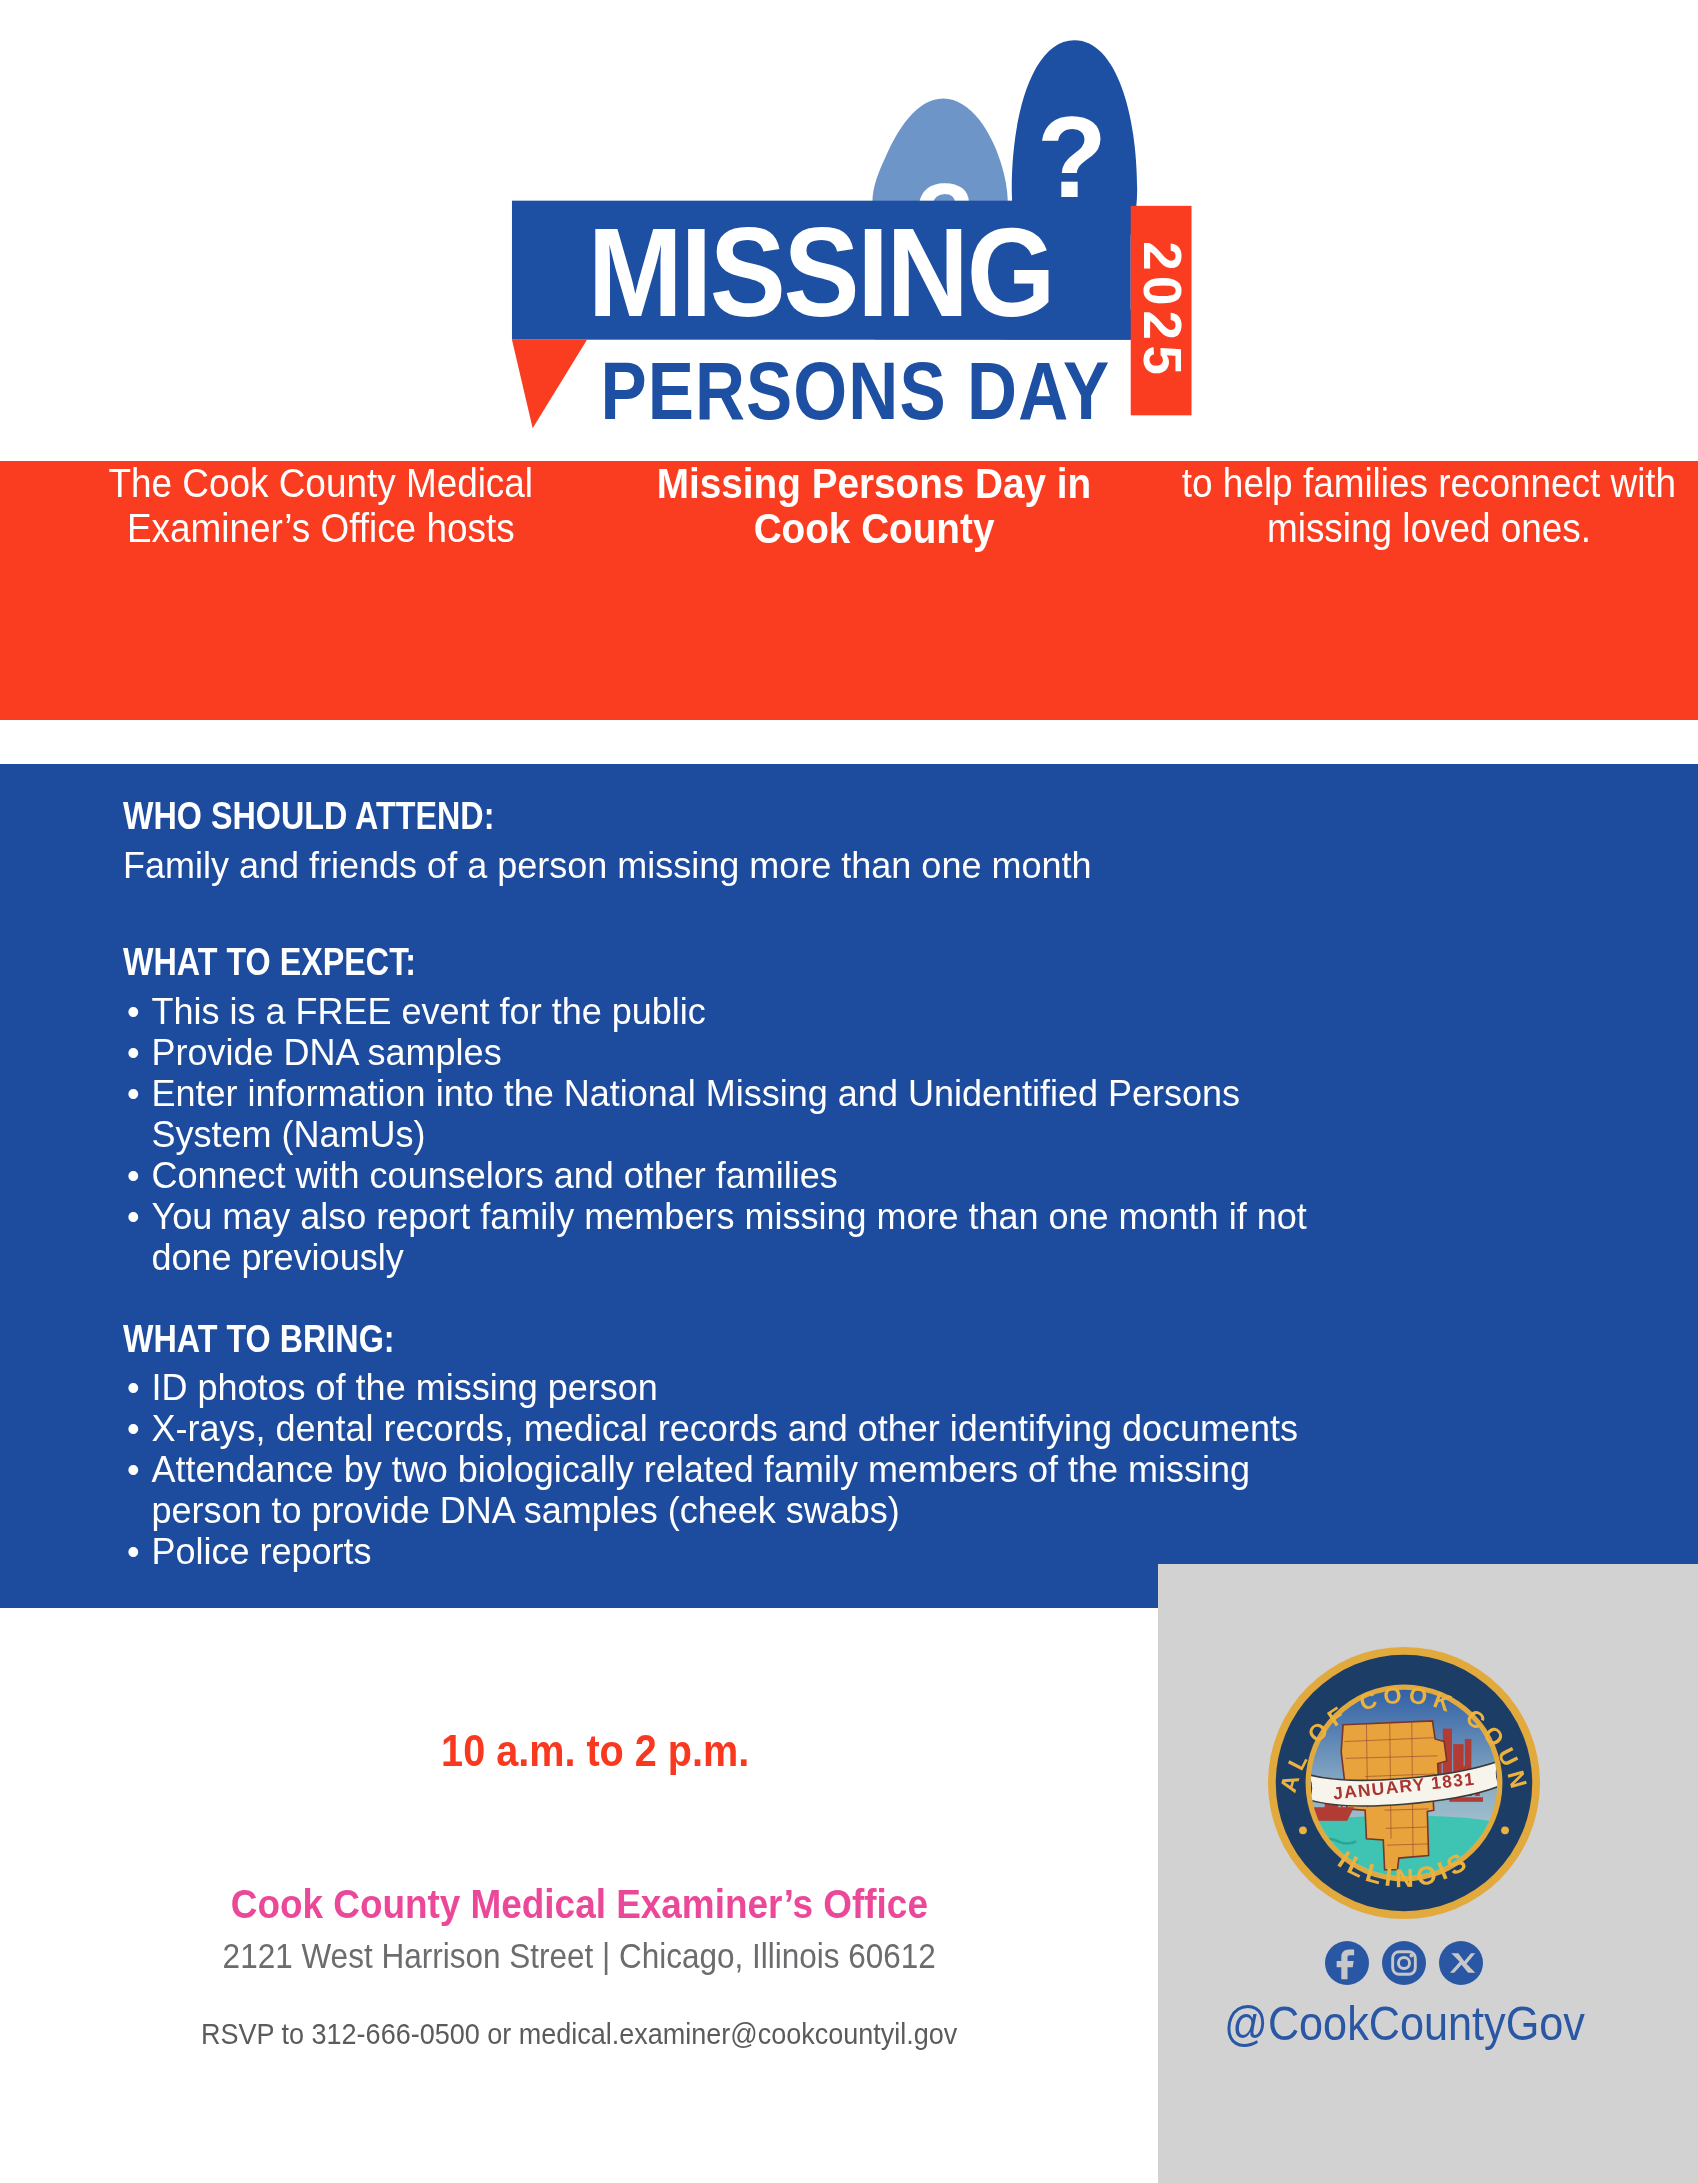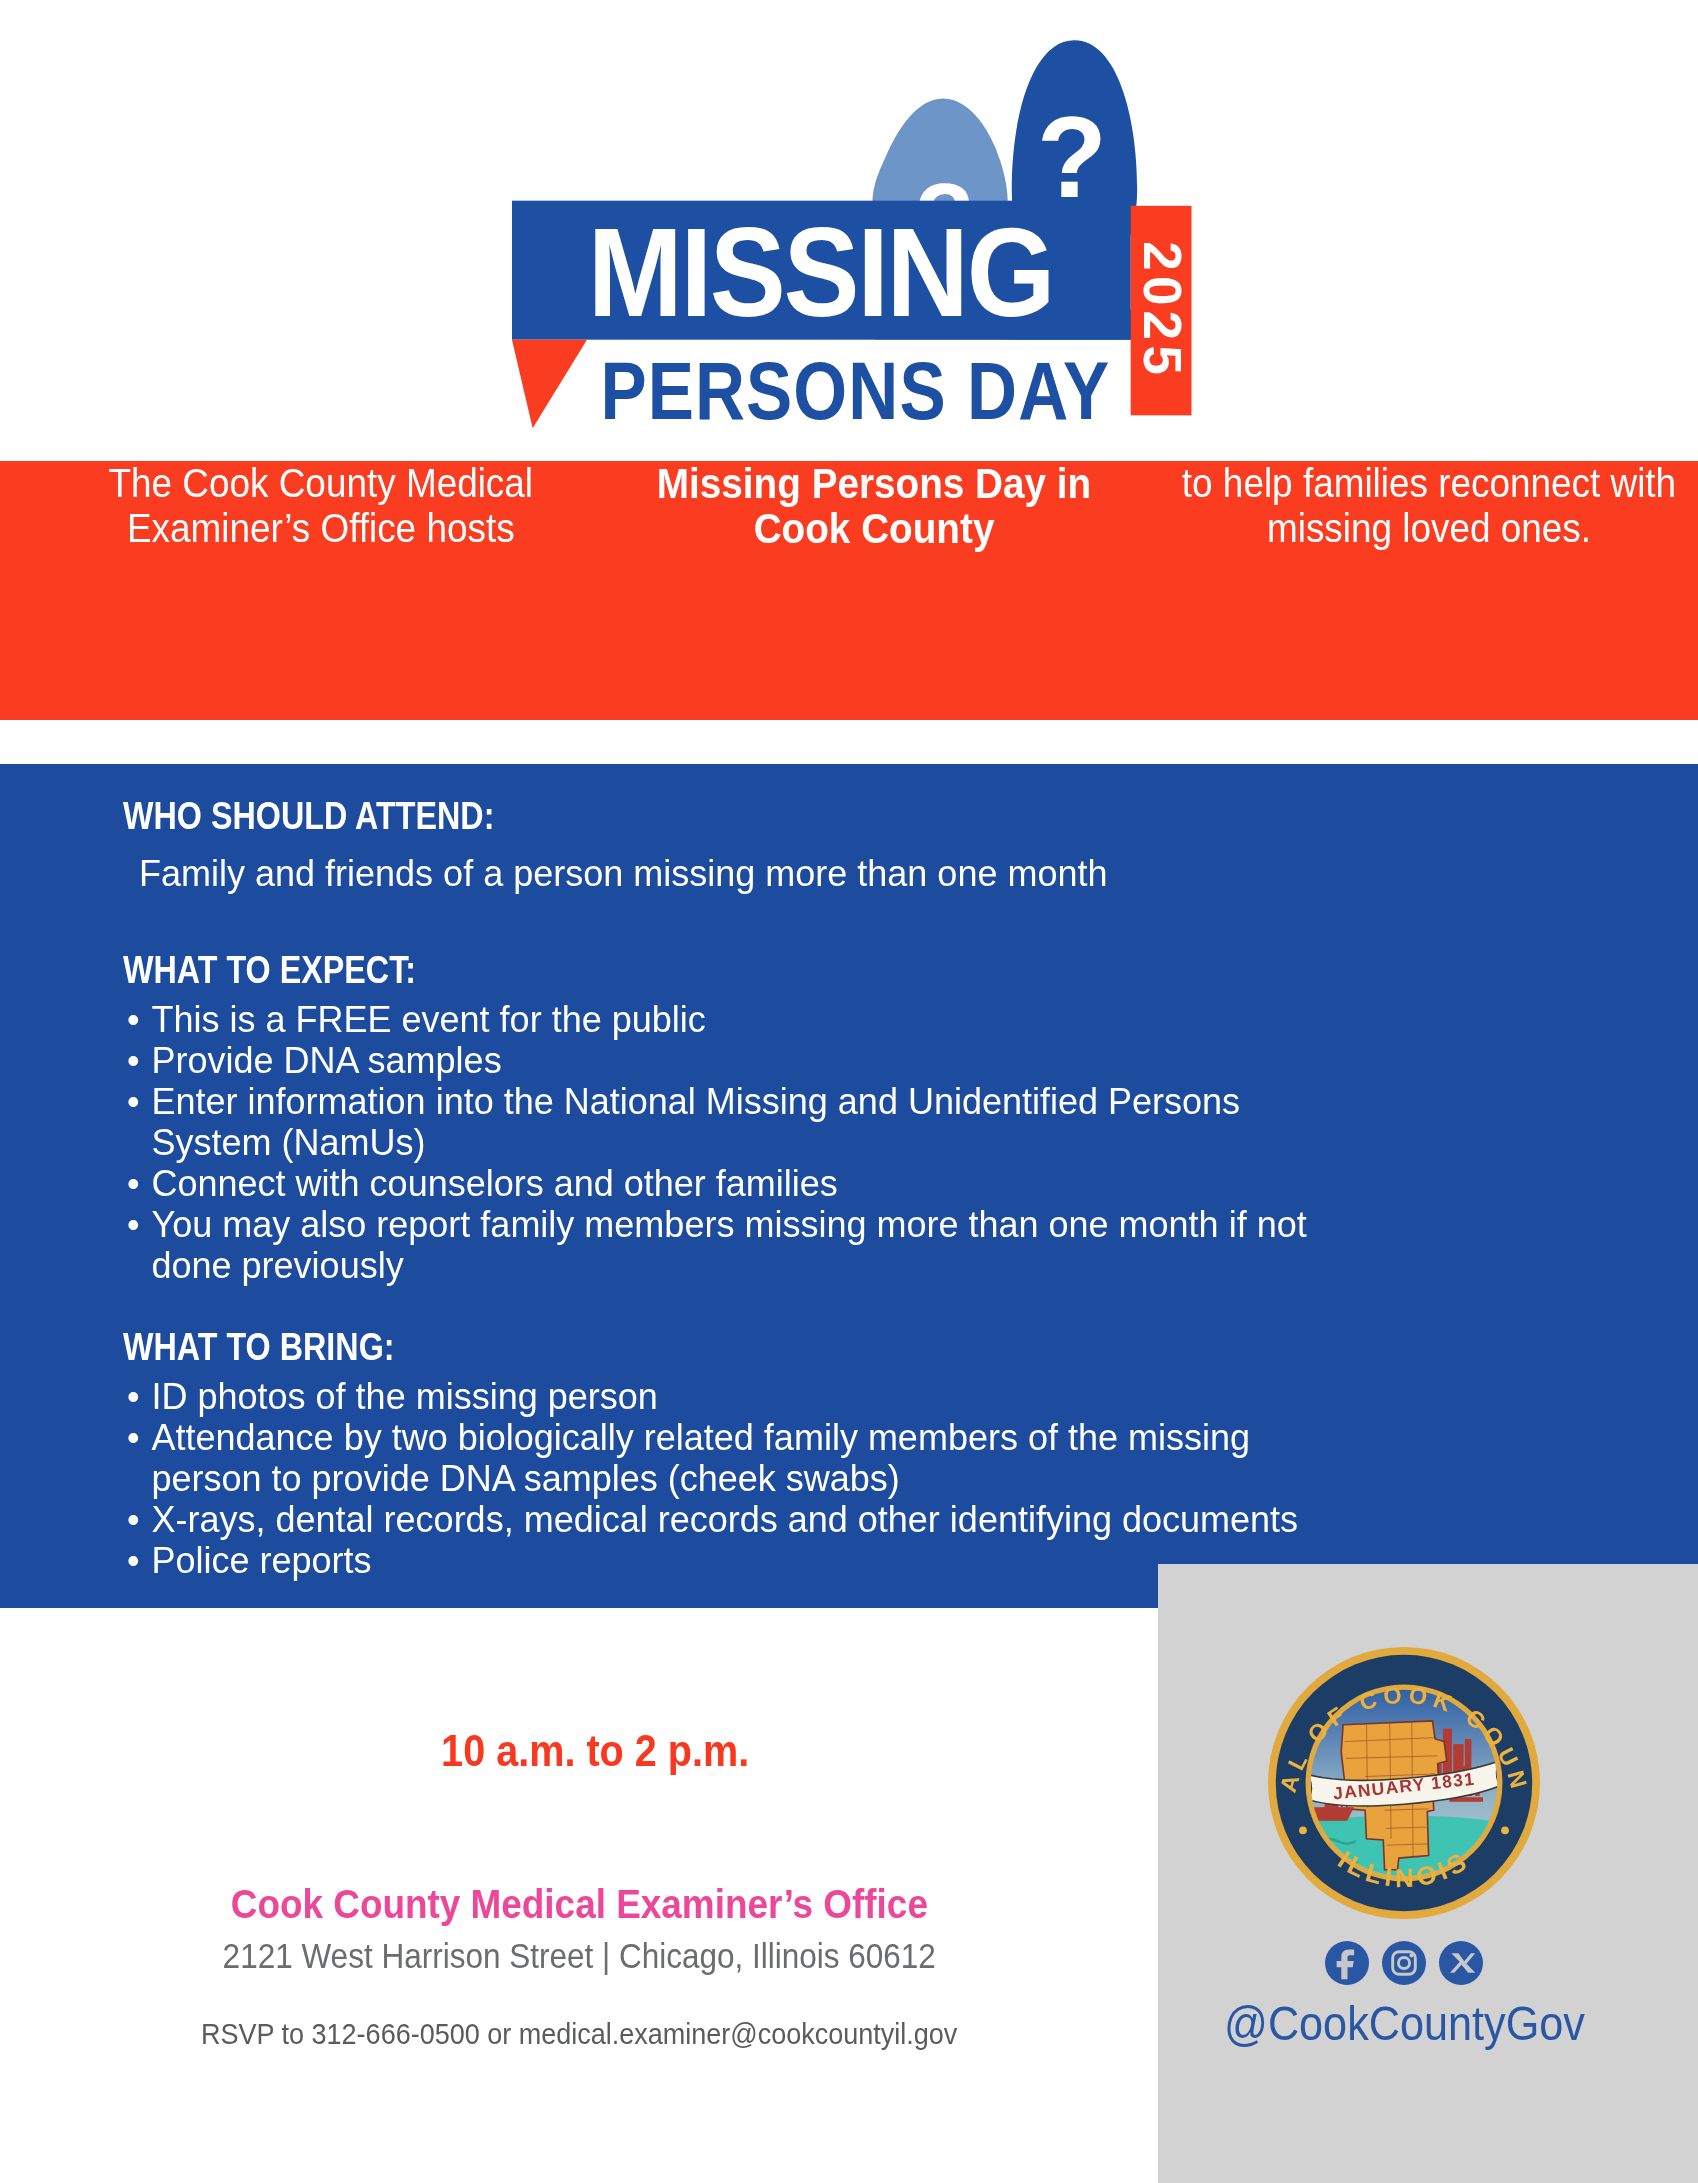--- a/index.html
+++ b/index.html
@@ -25,21 +25,21 @@
     position:absolute; left:0; top:764px; width:1698px; height:844px;
     background:#1D4C9E; color:#ffffff; box-sizing:border-box;
     padding:32px 116px 0 123px;
   }
   .band-blue h2 {
     margin:0 0 7.8px 0; font-size:38px; line-height:41px; font-weight:bold;
     transform:scaleX(0.85); transform-origin:left center; white-space:nowrap;
   }
   .band-blue .mt1 { margin-top:56px; }
   .band-blue .mt2 { margin-top:41px; }
-  .band-blue p.plain { margin:16px; font-size:36px; line-height:41px; max-width:1397px; }
+  .band-blue p.plain { margin:0; font-size:36px; line-height:41px; max-width:1397px; }
   .bullets { max-width:1423px; }
   .bullet {
     position:relative; padding-left:28.5px; font-size:36px; line-height:41px;
     white-space:pre-line;
   }
   .bullet::before { content:"•"; position:absolute; left:3.9px; top:0; font-size:36px; }
 
   
   .date-heading {
     position:absolute; left:0; top:1643px; width:1158px; text-align:center;
@@ -128,23 +128,23 @@
       <div class="bullet">Enter information into the National Missing and Unidentified Persons
 System (NamUs)</div>
       <div class="bullet">Connect with counselors and other families</div>
       <div class="bullet">You may also report family members missing more than one month if not
 done previously</div>
     </div>
 
     <h2 class="mt2">WHAT TO BRING:</h2>
     <div class="bullets">
       <div class="bullet">ID photos of the missing person</div>
+      <div class="bullet">X-rays, dental records, medical records and other identifying documents</div>
       <div class="bullet">Attendance by two biologically related family members of the missing
 person to provide DNA samples (cheek swabs)</div>
-      <div class="bullet">X-rays, dental records, medical records and other identifying documents</div>
       <div class="bullet">Police reports</div>
     </div>
   </div>
 
   <div class="time-line"><span>10 a.m. to 2 p.m.</span></div>
   <div class="venue-line"><span>Cook County Medical Examiner’s Office</span></div>
   <div class="addr-line"><span>2121 West Harrison Street | Chicago, Illinois 60612</span></div>
   <div class="rsvp-line"><span>RSVP to 312-666-0500 or medical.examiner@cookcountyil.gov</span></div>
 
   <div class="gray-panel">

